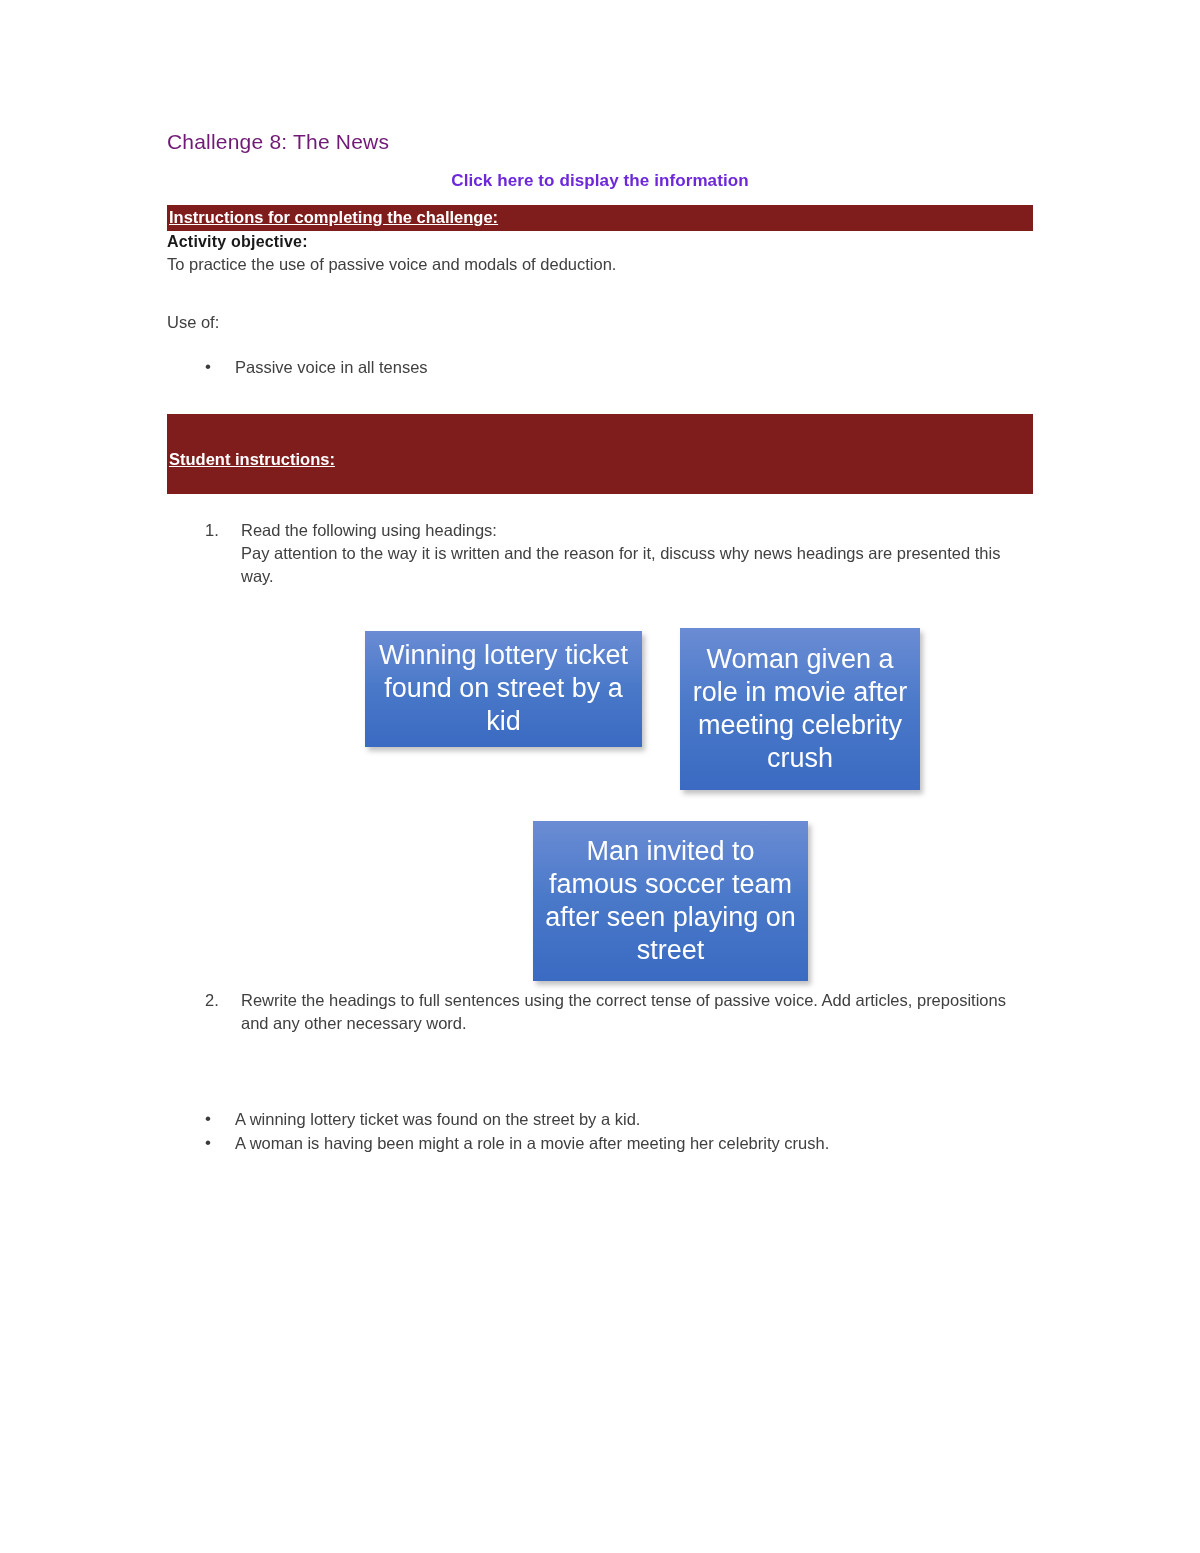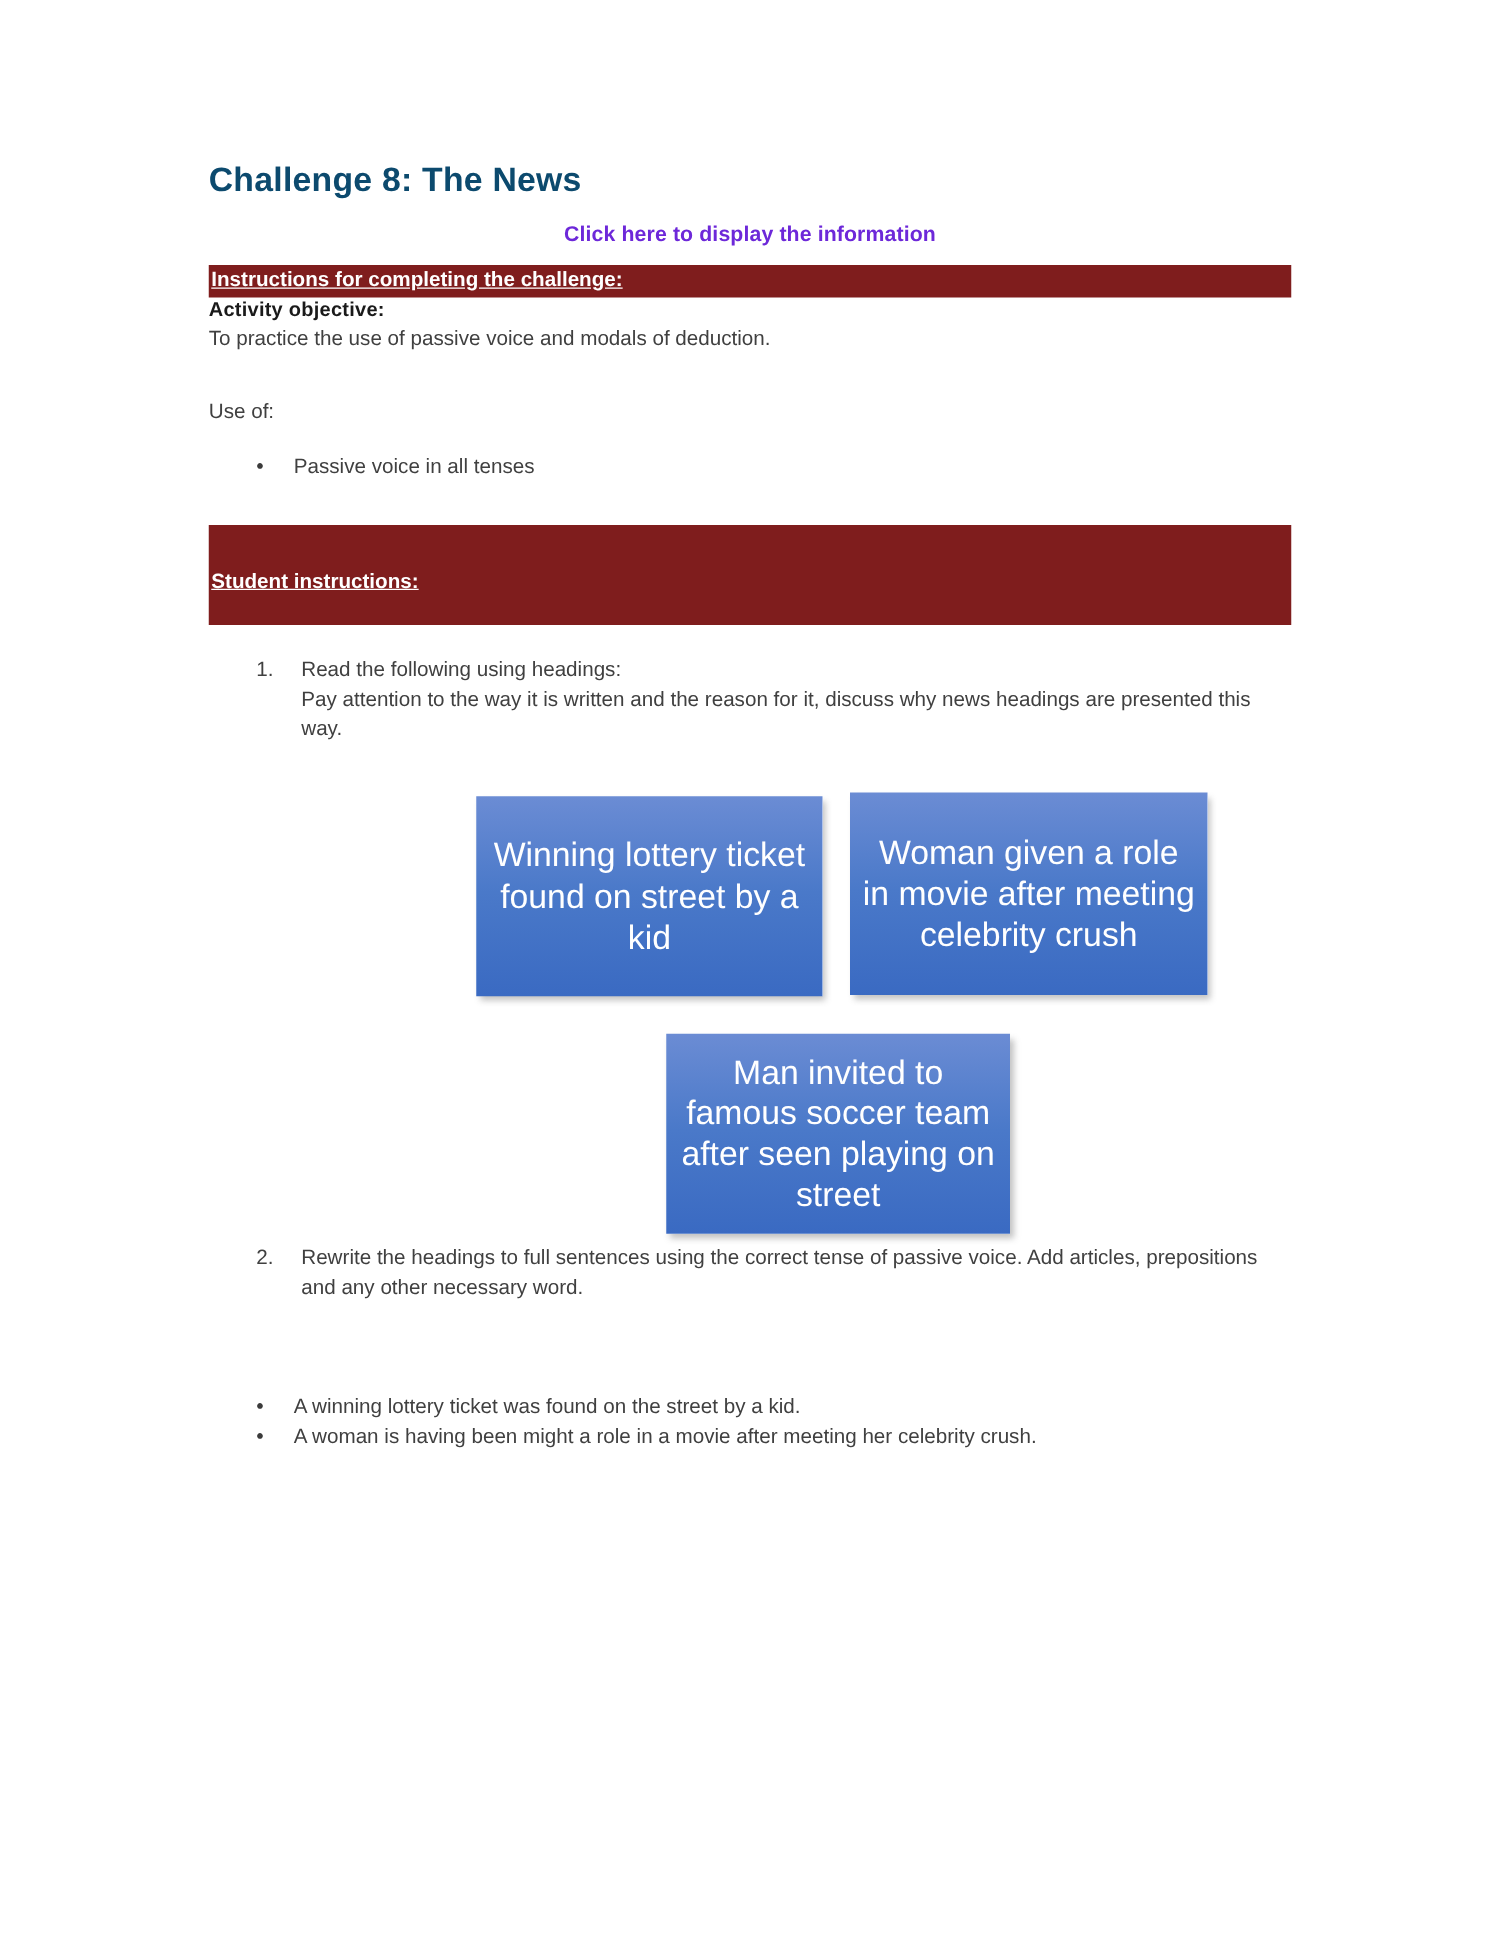--- a/index.html
+++ b/index.html
@@ -27,23 +27,23 @@
 
   .content {
     position: absolute;
     left: 167px;
     top: 130px;
     width: 866px;
   }
 
   
   .doc-title {
-    font-size: 27px;
-    font-weight: bold;
-    color: #0c4a6e;
+    font-size: 21px;
+    font-weight: normal;
+    color: #701a75;
     letter-spacing: .2px;
     margin: 0 0 18px 0;
     line-height: 1.1;
   }
 
   
   .click-here {
     text-align: center;
     font-size: 17px;
     font-weight: bold;
@@ -160,29 +160,29 @@
     color: #ffffff;
     display: flex;
     align-items: center;
     justify-content: center;
     text-align: center;
     font-size: 27px;
     line-height: 1.22;
     padding: 6px 10px;
   }
   .card-1 {
-    left: 214px;
+    left: 198px;
     top: 20px;
     width: 277px;
-    height: 160px;
+    height: 116px;
   }
   .card-2 {
     left: 513px;
     top: 17px;
-    width: 286px;
+    width: 240px;
     height: 162px;
   }
   .card-3 {
     left: 366px;
     top: 210px;
     width: 275px;
     height: 160px;
   }
   .card span { display: block; }
 </style>

